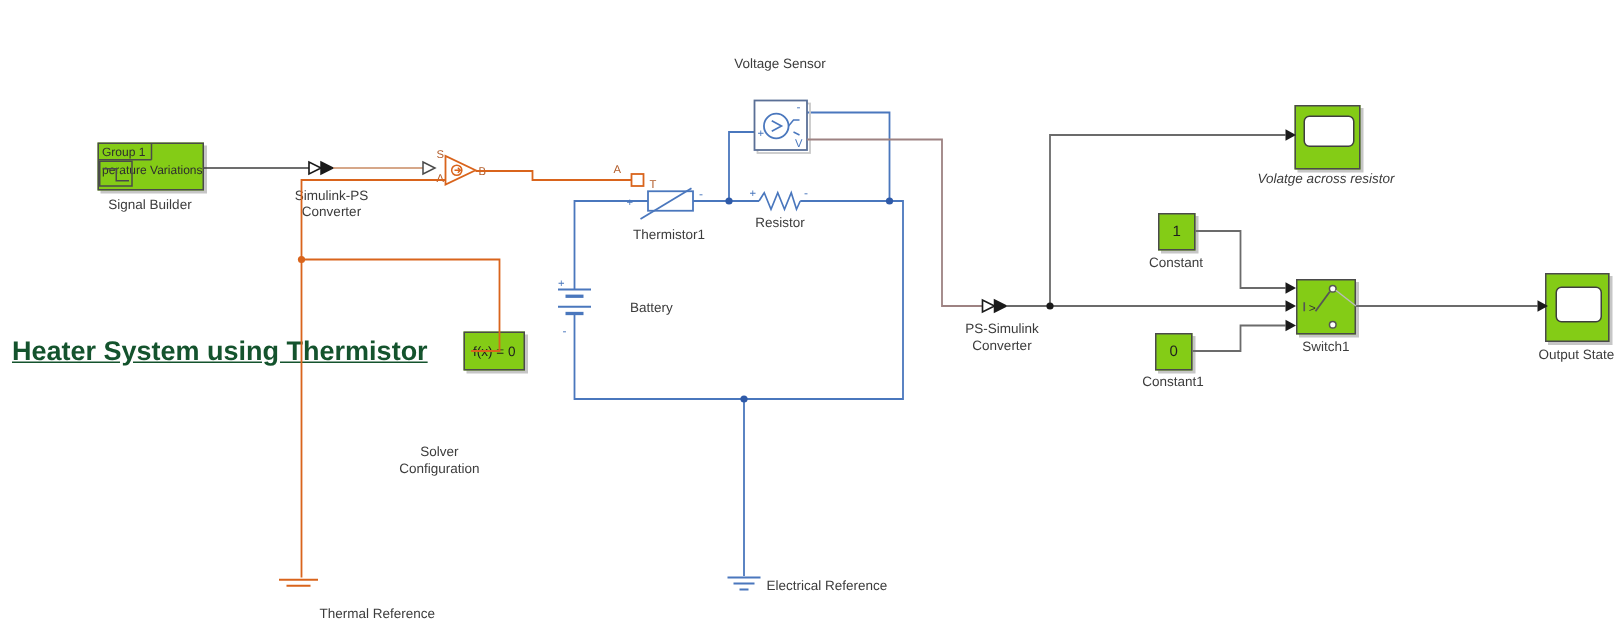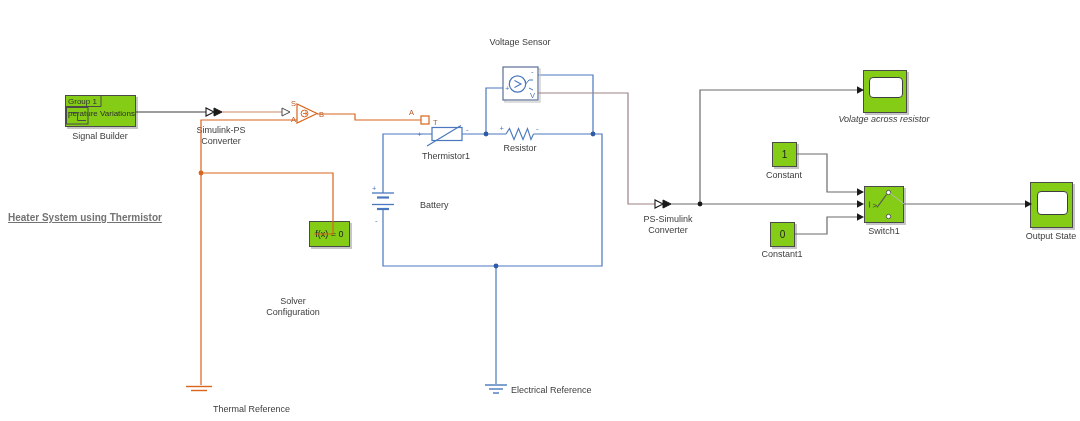--- a/index.html
+++ b/index.html
@@ -4,21 +4,21 @@
 <style>
   html,body{margin:0;padding:0;background:#fff;}
   #canvas{position:relative;width:1080px;height:421px;background:#ffffff;overflow:hidden;
           font-family:"Liberation Sans",sans-serif;}
   .lbl{position:absolute;font-size:9px;color:#3c3c3c;text-align:center;line-height:10.5px;white-space:nowrap;}
   .lbl-left{text-align:left;}
   .blk{position:absolute;box-sizing:border-box;background:#84cc16;border:1px solid #4a4a4a;
        box-shadow:2px 2px 0 #c6c6c6;}
   .blk-num{display:flex;align-items:center;justify-content:center;font-size:10px;color:#1e1e1e;}
   .scope-screen{position:absolute;border:1.3px solid #3e3e3e;border-radius:4px;background:#fff;}
-  #model-title{position:absolute;left:8px;top:212px;font-size:10px;font-weight:bold;color:#737373;
+  #model-title{position:absolute;left:8px;top:224px;font-size:18px;font-weight:bold;color:#14532d;
        text-decoration:underline;white-space:nowrap;}
   #sb-tab{position:absolute;left:2px;top:1px;font-size:8px;color:#2e2e2e;}
   #sb-sig{position:absolute;left:2px;top:13px;font-size:8px;color:#2e2e2e;white-space:nowrap;}
   #sb-label{left:50px;top:131px;width:100px;}
   svg{position:absolute;left:0;top:0;}
 </style>
 </head>
 <body>
 
 <div id="canvas">

